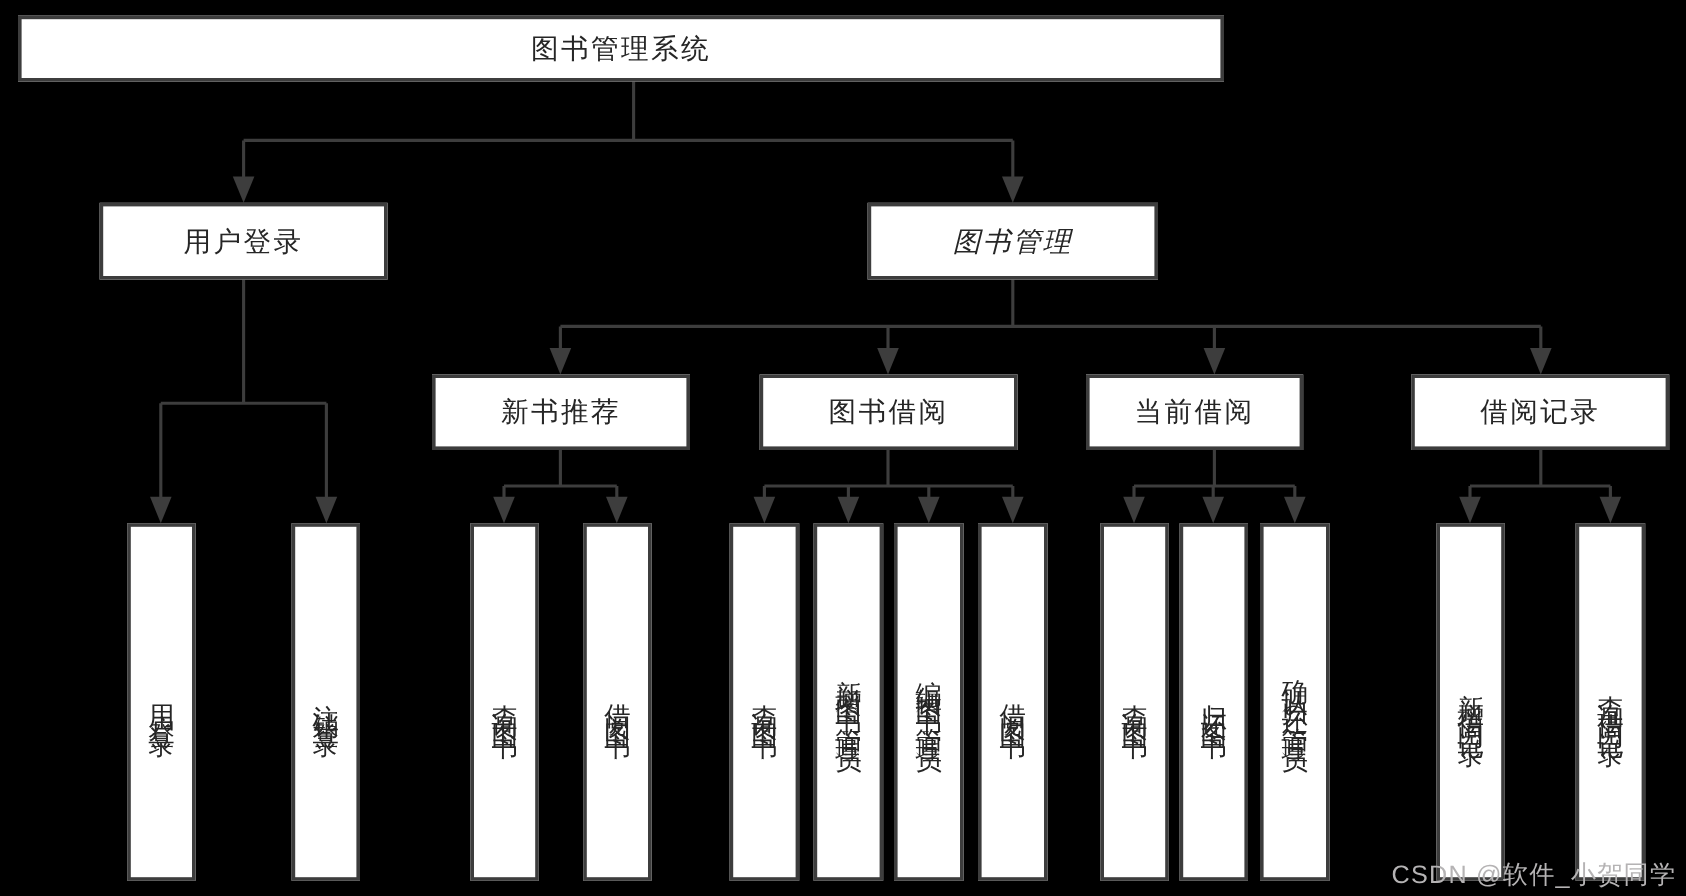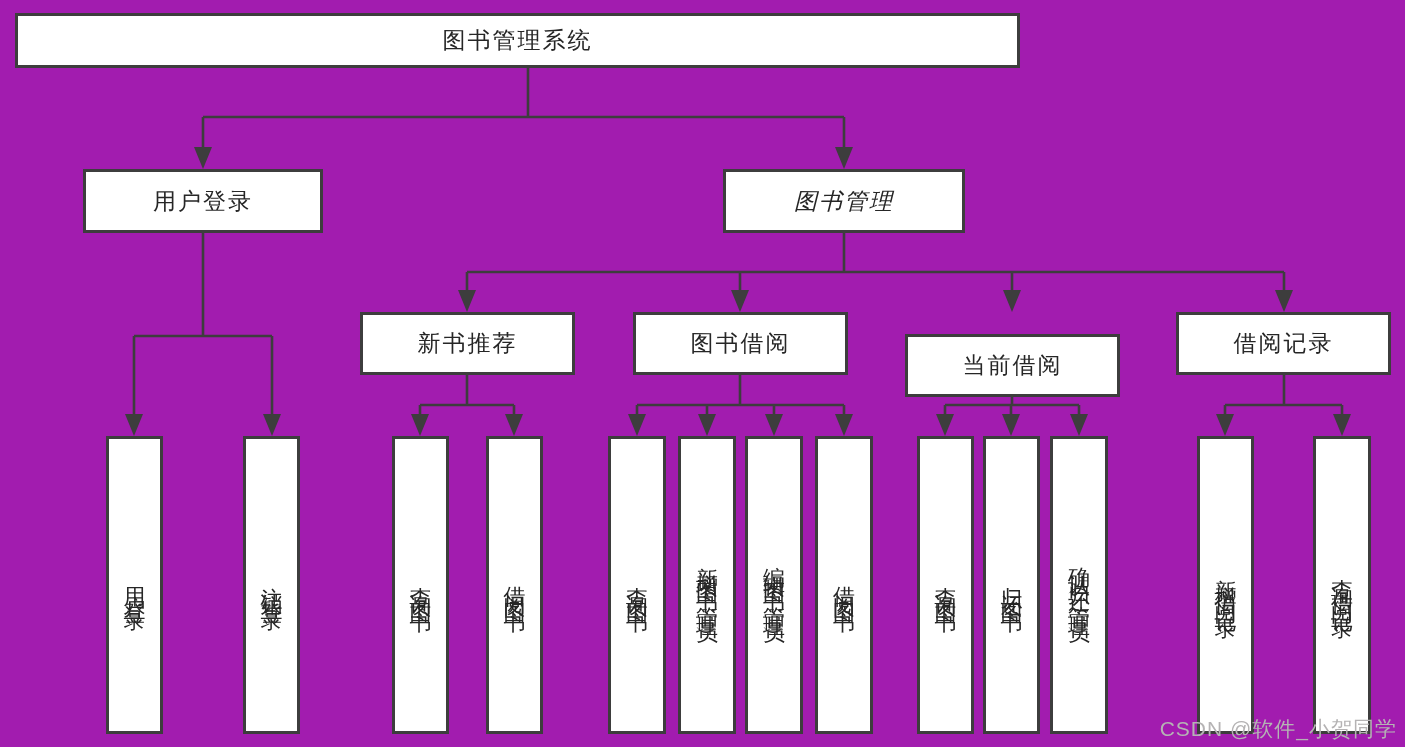--- a/index.html
+++ b/index.html
@@ -4,21 +4,21 @@
 <style>
   html, body {
     margin: 0;
     padding: 0;
     background: #ffffff;
   }
   .stage {
     position: relative;
     width: 1405px;
     height: 747px;
-    background: #a21caf;
+    background: #000000;
     overflow: hidden;
     font-family: "Liberation Sans", sans-serif;
   }
   .connectors {
     position: absolute;
     left: 0;
     top: 0;
     pointer-events: none;
   }
   .node {
@@ -114,21 +114,21 @@
   <div class="node" style="left:723px; top:169px; width:242px; height:64px;font-style:italic;">
     <span class="hlbl">图书管理</span>
   </div>
 
   <div class="node" style="left:360px; top:312px; width:215px; height:63px;">
     <span class="hlbl">新书推荐</span>
   </div>
   <div class="node" style="left:633px; top:312px; width:215px; height:63px;">
     <span class="hlbl">图书借阅</span>
   </div>
-  <div class="node" style="left:905px; top:312px; width:215px; height:63px;margin-top:22px;">
+  <div class="node" style="left:905px; top:312px; width:181px; height:63px;">
     <span class="hlbl">当前借阅</span>
   </div>
   <div class="node" style="left:1176px; top:312px; width:215px; height:63px;">
     <span class="hlbl">借阅记录</span>
   </div>
 
   <div class="node" style="left:106px; top:436px; width:57px; height:298px;">
     <span class="vlbl">用户登录</span>
   </div>
   <div class="node" style="left:243px; top:436px; width:57px; height:298px;">

